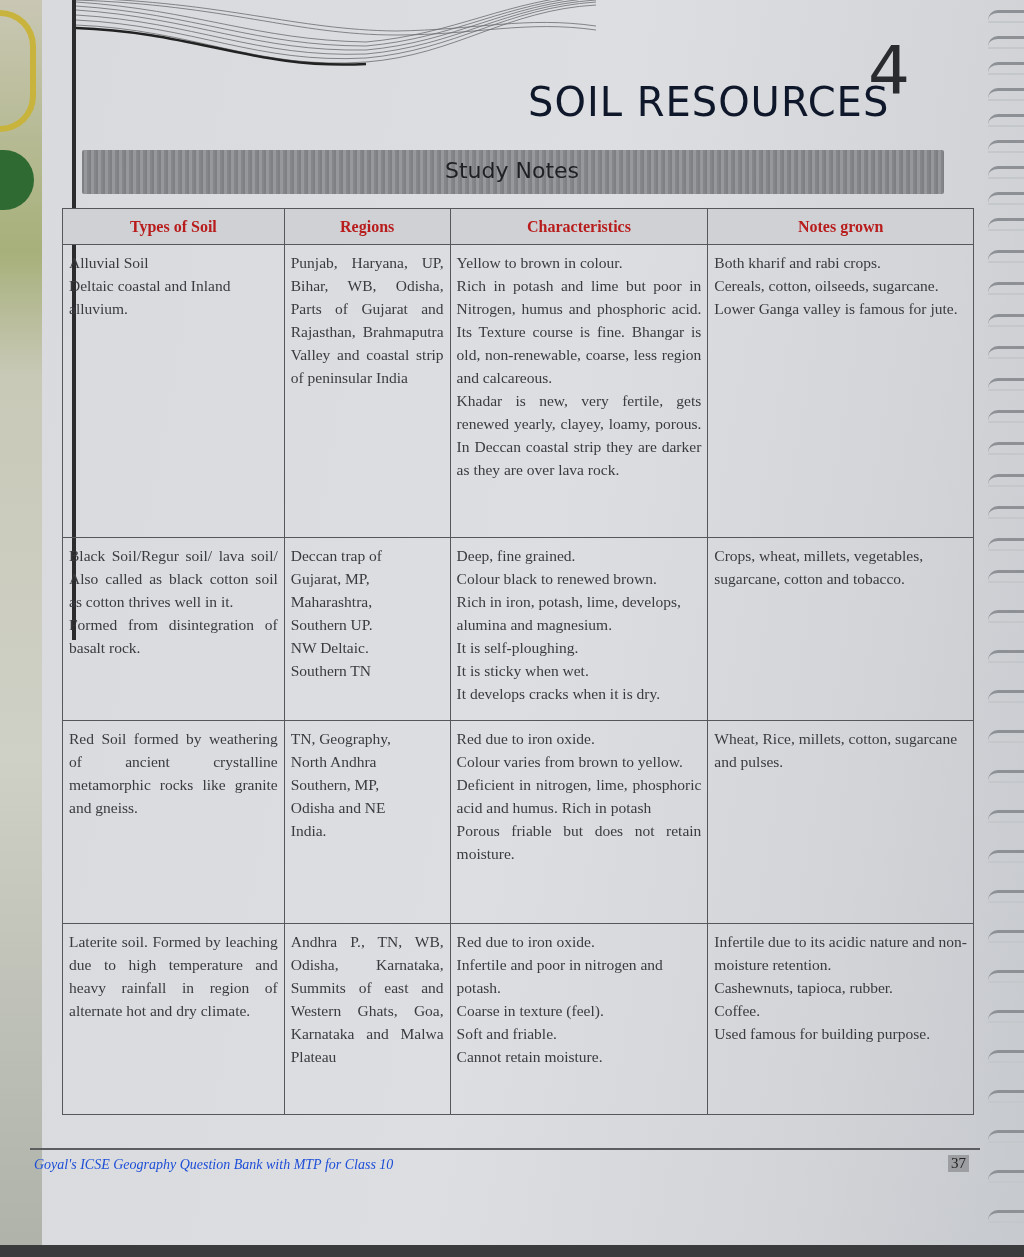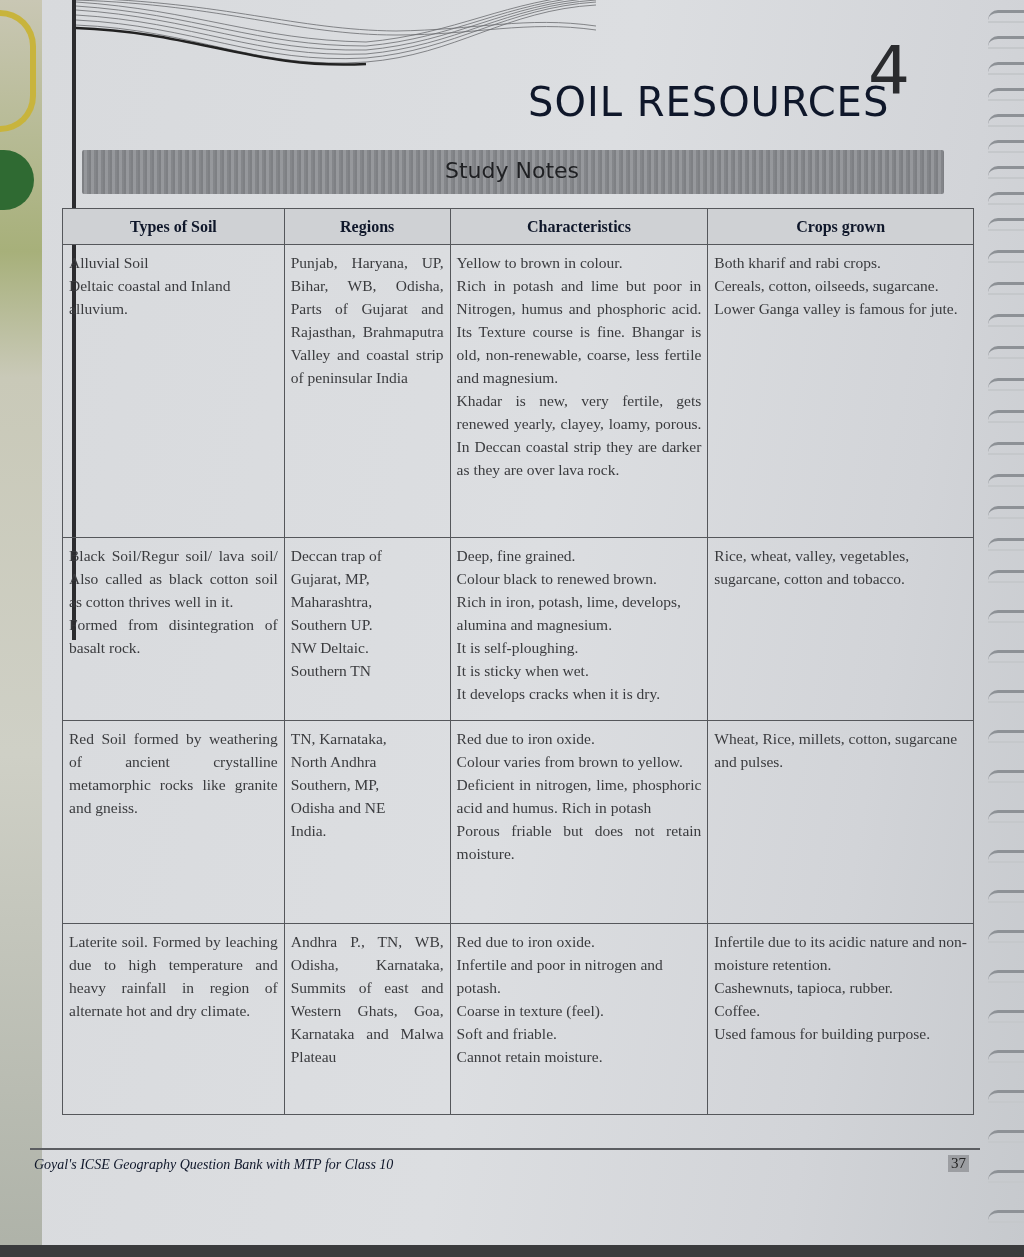--- a/index.html
+++ b/index.html
@@ -64,36 +64,36 @@
   table.soil {
     position: absolute; left: 62px; top: 208px;
     width: 912px; border-collapse: collapse;
     font-size: 15.5px; line-height: 23px;
   }
   table.soil th, table.soil td {
     border: 1px solid #55575b; vertical-align: top; padding: 6px 6px;
   }
   table.soil th {
     font-weight: bold; font-size: 16px; text-align: center; height: 22px;
-    background: #cfd1d4; color: #0f172a;
+    background: #cfd1d4; color: #b91c1c;
   }
   col.c1 { width: 222px; } col.c2 { width: 166px; } col.c3 { width: 258px; } col.c4 { width: 266px; }
   td.just { text-align: justify; }
   td .line { display: block; }
   tr.r1 td { height: 280px; }
   tr.r2 td { height: 170px; }
   tr.r3 td { height: 190px; }
   tr.r4 td { height: 178px; }
 
   .footer-rule {
     position: absolute; left: 30px; top: 1148px; width: 950px; height: 2px; background: #5b5d61;
   }
   .footer-text {
     position: absolute; left: 34px; top: 1157px;
-    font-style: italic; font-size: 14px; color: #0f172a;
+    font-style: italic; font-size: 14px; color: #1d4ed8;
   }
   .page-num {
     position: absolute; left: 948px; top: 1155px;
     font-size: 15px; background: #9c9ea2; color: #222; padding: 0 3px;
   }
   .bottom-edge {
     position: absolute; left: 0; top: 1245px; width: 1024px; height: 12px; background: #3a3b3d;
   }
 </style>
 </head>
@@ -171,34 +171,34 @@
       <col class="c1">
       <col class="c2">
       <col class="c3">
       <col class="c4">
     </colgroup>
   <thead>
     <tr>
       <th>Types of Soil</th>
       <th>Regions</th>
       <th>Characteristics</th>
-      <th>Crops grown</th>
+      <th>Notes grown</th>
     </tr>
   </thead>
   <tbody>
 
     <tr class="r1">
       <td>
         <span class="line">Alluvial Soil</span>
         <span class="line">Deltaic coastal and Inland alluvium.</span>
       </td>
       <td class="just">Punjab, Haryana, UP, Bihar, WB, Odisha, Parts of Gujarat and Rajasthan, Brahmaputra Valley and coastal strip of peninsular India</td>
       <td class="just">
         <span class="line">Yellow to brown in colour.</span>
-        <span class="line">Rich in potash and lime but poor in Nitrogen, humus and phosphoric acid. Its Texture course is fine. Bhangar is old, non-renewable, coarse, less fertile and magnesium.</span>
+        <span class="line">Rich in potash and lime but poor in Nitrogen, humus and phosphoric acid. Its Texture course is fine. Bhangar is old, non-renewable, coarse, less region and calcareous.</span>
         <span class="line">Khadar is new, very fertile, gets renewed yearly, clayey, loamy, porous. In Deccan coastal strip they are darker as they are over lava rock.</span>
       </td>
       <td>
         <span class="line">Both kharif and rabi crops.</span>
         <span class="line">Cereals, cotton, oilseeds, sugarcane.</span>
         <span class="line">Lower Ganga valley is famous for jute.</span>
       </td>
     </tr>
 
     <tr class="r2">
@@ -216,30 +216,30 @@
       </td>
       <td>
         <span class="line">Deep, fine grained.</span>
         <span class="line">Colour black to renewed brown.</span>
         <span class="line">Rich in iron, potash, lime, develops, alumina and magnesium.</span>
         <span class="line">It is self-ploughing.</span>
         <span class="line">It is sticky when wet.</span>
         <span class="line">It develops cracks when it is dry.</span>
       </td>
       <td>
-        <span class="line">Rice, wheat, valley, vegetables, sugarcane, cotton and tobacco.</span>
+        <span class="line">Crops, wheat, millets, vegetables, sugarcane, cotton and tobacco.</span>
       </td>
     </tr>
 
     <tr class="r3">
       <td class="just">
         <span class="line">Red Soil formed by weathering of ancient crystalline metamorphic rocks like granite and gneiss.</span>
       </td>
       <td>
-        <span class="line">TN, Karnataka,</span>
+        <span class="line">TN, Geography,</span>
         <span class="line">North Andhra</span>
         <span class="line">Southern, MP,</span>
         <span class="line">Odisha and NE</span>
         <span class="line">India.</span>
       </td>
       <td class="just">
         <span class="line">Red due to iron oxide.</span>
         <span class="line">Colour varies from brown to yellow.</span>
         <span class="line">Deficient in nitrogen, lime, phosphoric acid and humus. Rich in potash</span>
         <span class="line">Porous friable but does not retain moisture.</span>

